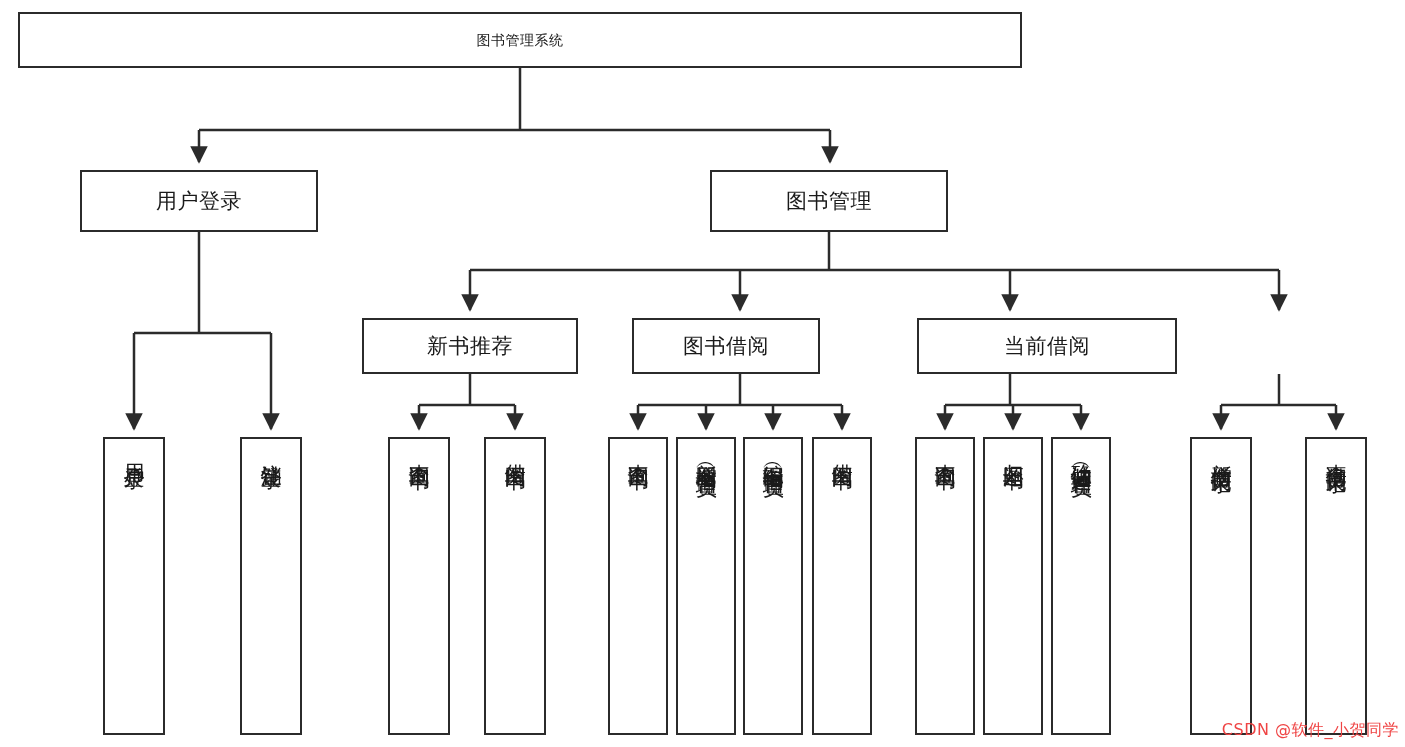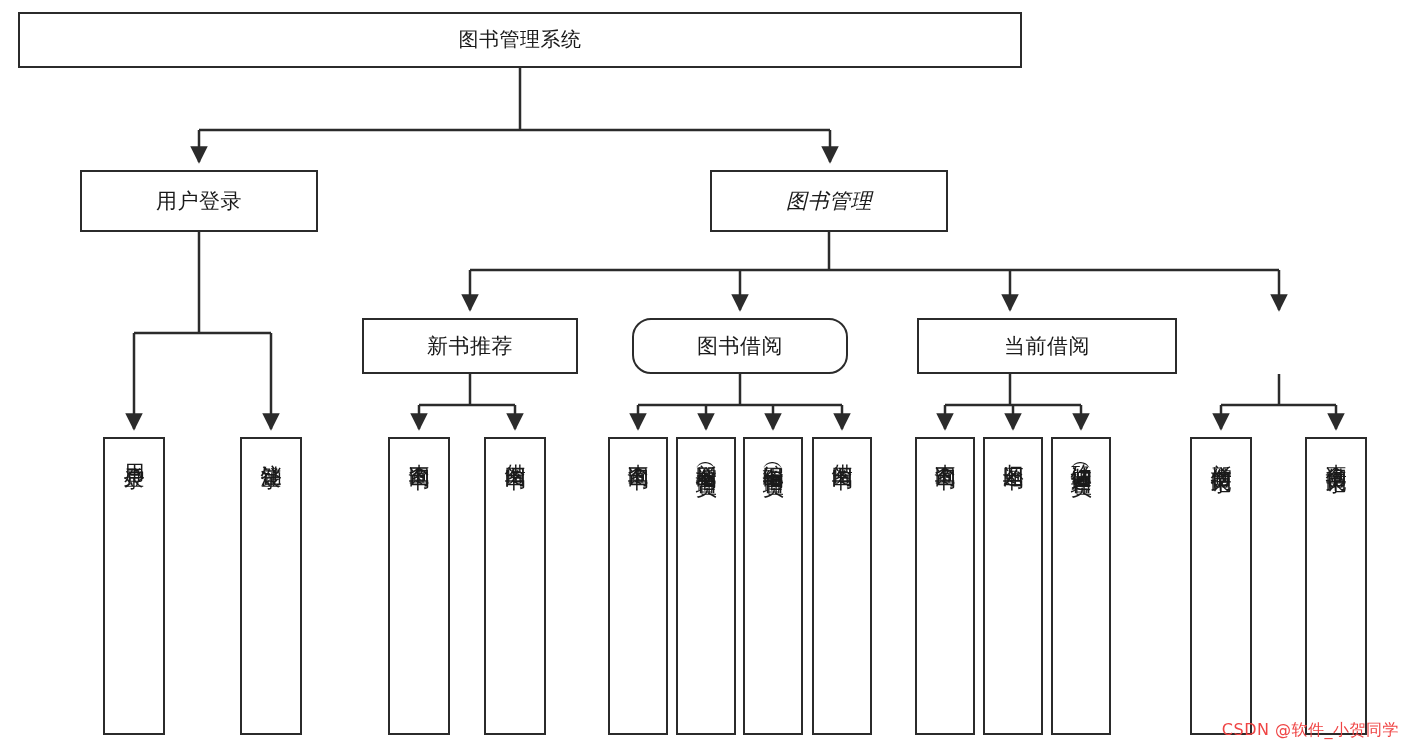--- a/index.html
+++ b/index.html
@@ -41,21 +41,21 @@
     text-align: center;
     line-height: 1.18;
     white-space: nowrap;
   }
   
   .node.horiz .label {
     font-size: 21px;
     letter-spacing: 0.5px;
   }
   .node.root .label {
-    font-size: 20px;
+    font-size: 14px;
   }
   
   .node.leaf {
     align-items: flex-start;
     padding-top: 8px;
   }
   .node.leaf .label {
     writing-mode: vertical-rl;
     text-orientation: upright;
     font-size: 21px;
@@ -129,28 +129,28 @@
     </g>
   </svg>
 
   <div class="node horiz root" style="left: 18px; top: 12px; width: 1004px; height: 56px;">
     <span class="label">图书管理系统</span>
   </div>
 
   <div class="node horiz" style="left: 80px; top: 170px; width: 238px; height: 62px;">
     <span class="label">用户登录</span>
   </div>
-  <div class="node horiz" style="left: 710px; top: 170px; width: 238px; height: 62px; font-style: italic;">
+  <div class="node horiz" style="left: 710px; top: 170px; width: 238px; height: 62px;">
     <span class="label">图书管理</span>
   </div>
 
   <div class="node horiz" style="left: 362px; top: 318px; width: 216px; height: 56px;">
     <span class="label">新书推荐</span>
   </div>
-  <div class="node horiz" style="left: 632px; top: 318px; width: 216px; height: 56px; border-radius: 19px;">
+  <div class="node horiz" style="left: 632px; top: 318px; width: 188px; height: 56px;">
     <span class="label">图书借阅</span>
   </div>
   <div class="node horiz" style="left: 901px; top: 318px; width: 260px; height: 56px; margin-left: 16px;">
     <span class="label">当前借阅</span>
   </div>
 
   <div class="node leaf" style="left: 103px; top: 437px; width: 62px; height: 298px;">
     <span class="label">用户登录</span>
   </div>
   <div class="node leaf" style="left: 240px; top: 437px; width: 62px; height: 298px;">

